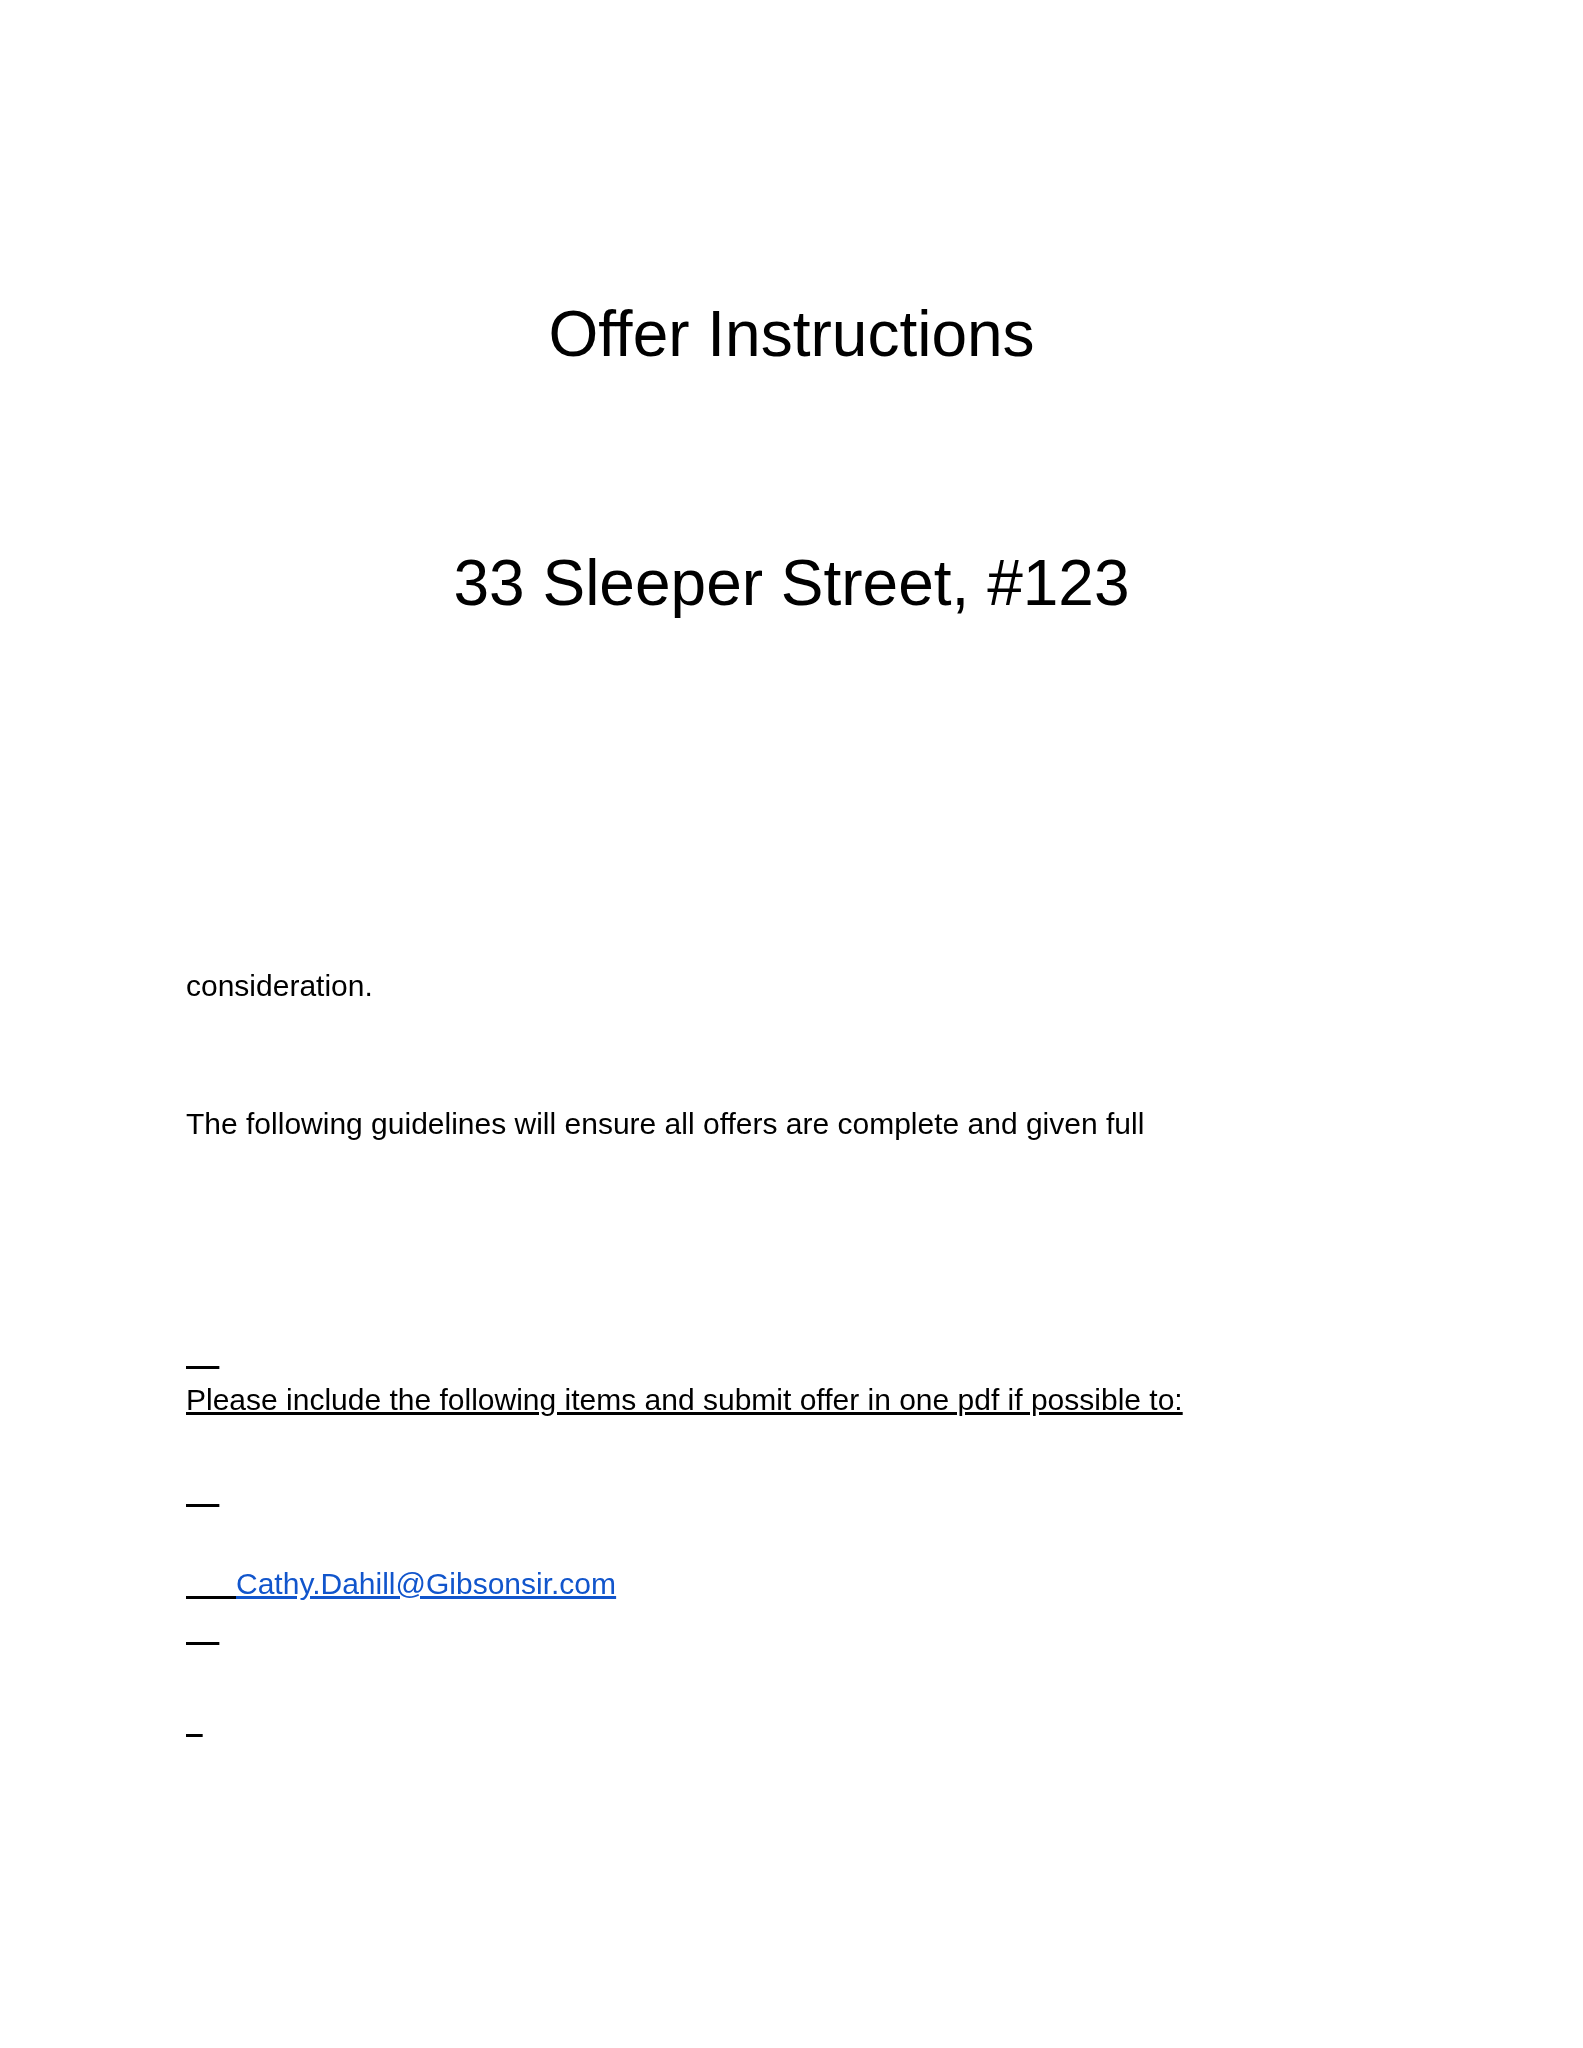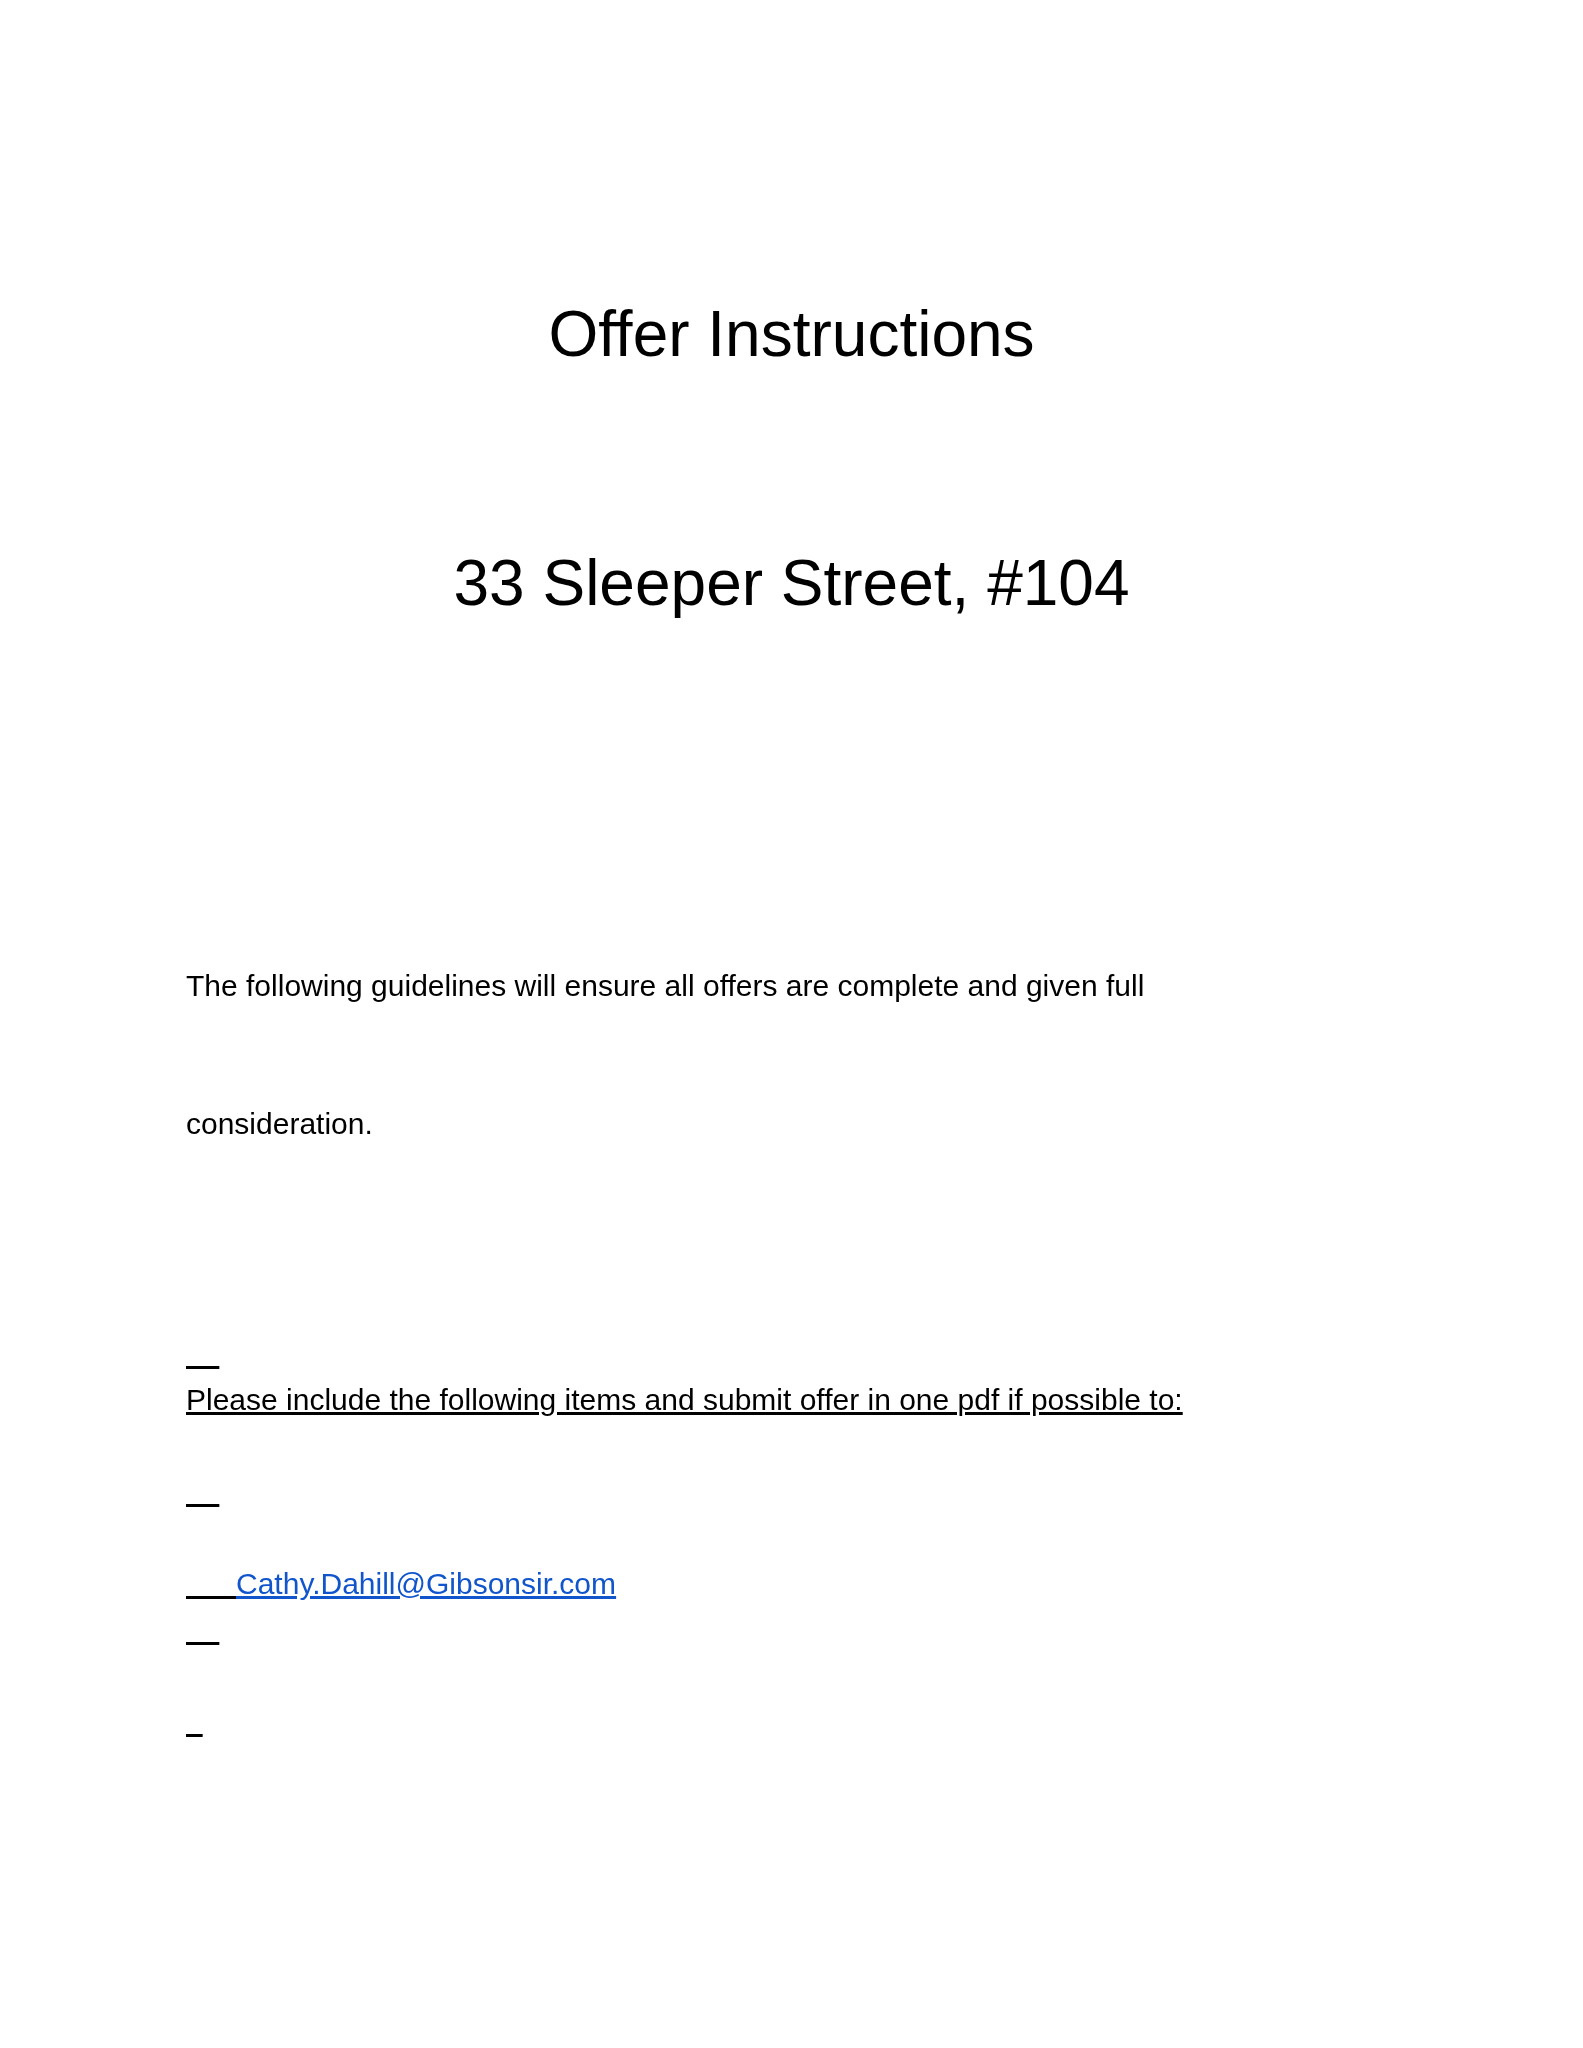--- a/index.html
+++ b/index.html
@@ -44,26 +44,26 @@
     margin-top: 36px;
   }
 </style>
 </head>
 <body>
 
 <div class="page">
 
   <div class="title">
     <div class="line">Offer Instructions</div>
-    <div class="line">33 Sleeper Street, #104</div>
+    <div class="line">33 Sleeper Street, #123</div>
   </div>
 
   <div class="para p-intro">
+    <div class="line">consideration.</div>
     <div class="line">The following guidelines will ensure all offers are complete and given full</div>
-    <div class="line">consideration.</div>
   </div>
 
 
   <div class="para p-include">
     <div class="line">Please include the following items and submit offer in one pdf if possible to:</div>
     <div class="line">
       <span class="email-link">Cathy.Dahill@Gibsonsir.com</span>
     </div>
   </div>
 

